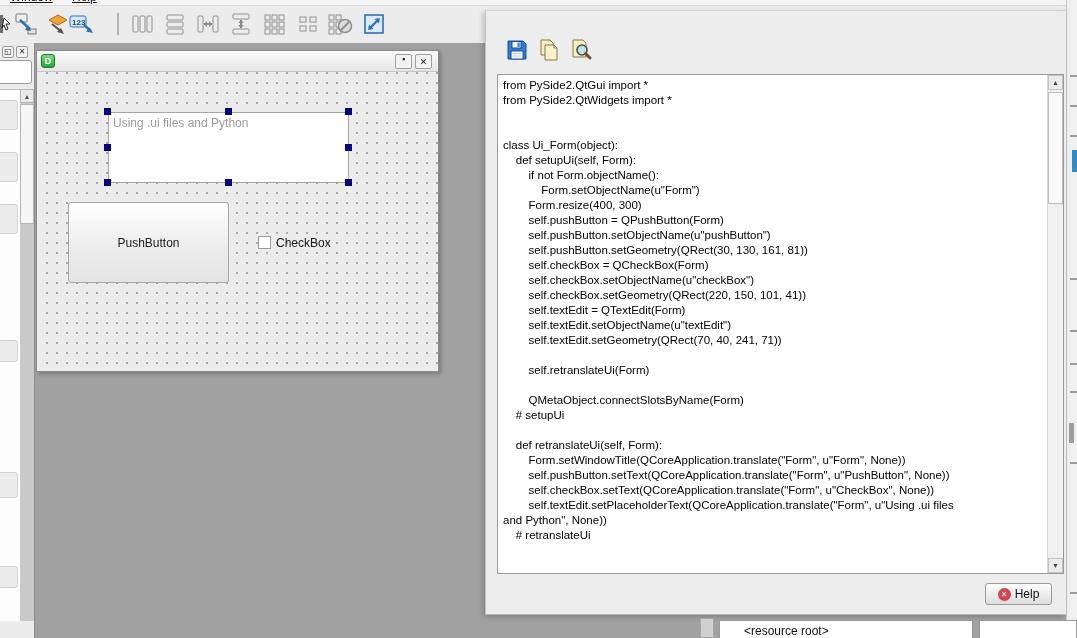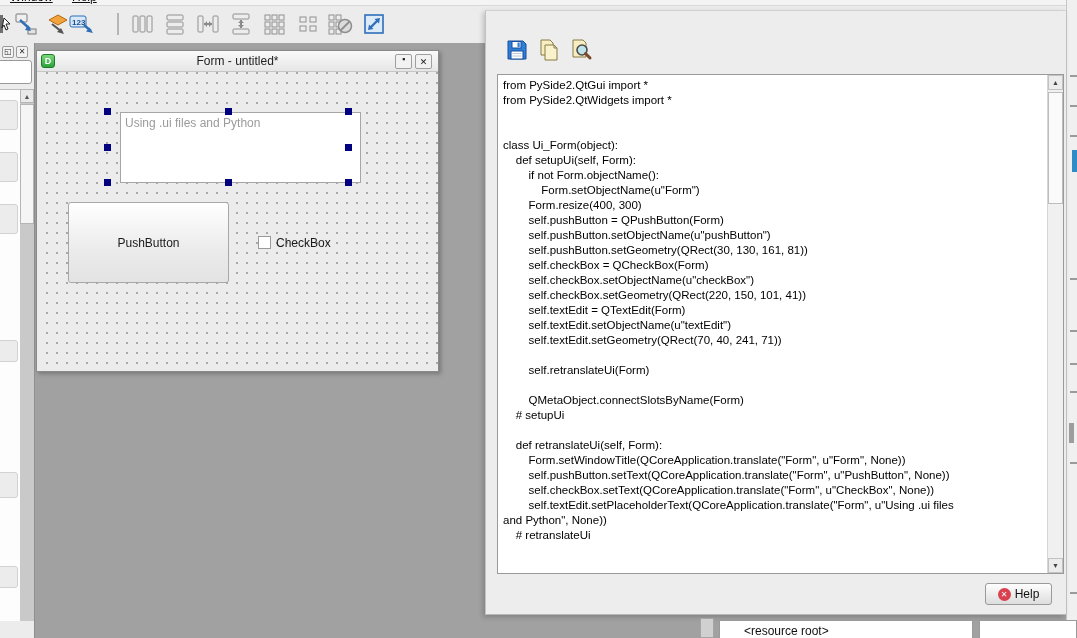--- a/index.html
+++ b/index.html
@@ -37,21 +37,21 @@
   #form-titlebar { position:absolute; left:0; top:0; width:100%; height:21px; background:linear-gradient(#fafafa,#e6e6e6); border-bottom:1px solid #c6c6c6; }
   #form-title-icon { position:absolute; left:4px; top:3px; width:14px; height:14px; border-radius:3px;
         background:linear-gradient(#7ed87e,#2ca33c); border:1px solid #1d7a2a; color:#fff; font-size:9px; font-weight:bold; text-align:center; line-height:13px; }
   #form-title-text { position:absolute; left:0; right:0; top:3px; text-align:center; font-size:12px; color:#222; }
   .title-btn { position:absolute; top:3px; width:17px; height:15px; background:#f2f2f2; border:1px solid #9f9f9f; border-radius:2px; text-align:center; }
   #form-min-btn { right:26px; font-size:9px; line-height:8px; }
   #form-close-btn { right:6px; font-size:9px; font-weight:bold; line-height:14px; }
   #form-canvas { position:absolute; left:1px; top:21px; width:400px; height:299px; background:#ececec;
         background-image:radial-gradient(circle,#a9a9a9 0.9px, transparent 1px); background-size:10px 10px; background-position:4px 6px; }
 
-  #fw-textedit { position:absolute; left:70px; top:40px; width:241px; height:71px; background:#fff; border:1px solid #a6a6a6;margin-left:12px; }
+  #fw-textedit { position:absolute; left:70px; top:40px; width:241px; height:71px; background:#fff; border:1px solid #a6a6a6; }
   #fw-textedit .placeholder { position:absolute; left:4px; top:3px; font-size:12px; color:#9b9b9b; }
   .handle { position:absolute; width:7px; height:7px; background:#000080; }
 
   #fw-pushbutton { position:absolute; left:30px; top:130px; width:161px; height:81px;
         background:linear-gradient(#ffffff,#ebebeb 60%,#e3e3e3); border:1px solid #a8a8a8; border-radius:3px;
         display:flex; align-items:center; justify-content:center; font-size:12px; color:#1a1a1a; }
   #fw-checkbox { position:absolute; left:220px; top:150px; width:101px; height:41px; display:flex; align-items:center; }
   #fw-checkbox .box { width:13px; height:13px; background:#fff; border:1px solid #9a9a9a; }
   #fw-checkbox .cb-label { margin-left:5px; font-size:12px; }
 
@@ -229,21 +229,20 @@
   </div>
   <div id="wb-scrollbar">
     <div id="wb-sb-up">▲</div>
     <div id="wb-sb-thumb"></div>
   </div>
 </div>
 
 <div id="form-window">
   <div id="form-titlebar">
     <span id="form-title-icon">D</span>
-    <span id="form-title-text">Form - untitled*</span>
     <span class="title-btn" id="form-min-btn">▪</span>
     <span class="title-btn" id="form-close-btn">✕</span>
   </div>
   <div id="form-canvas">
 
     <div id="fw-textedit">
       <span class="placeholder">Using .ui files and Python</span>
     </div>
 
     <div class="handle" style="left:66px;top:36px"></div>

